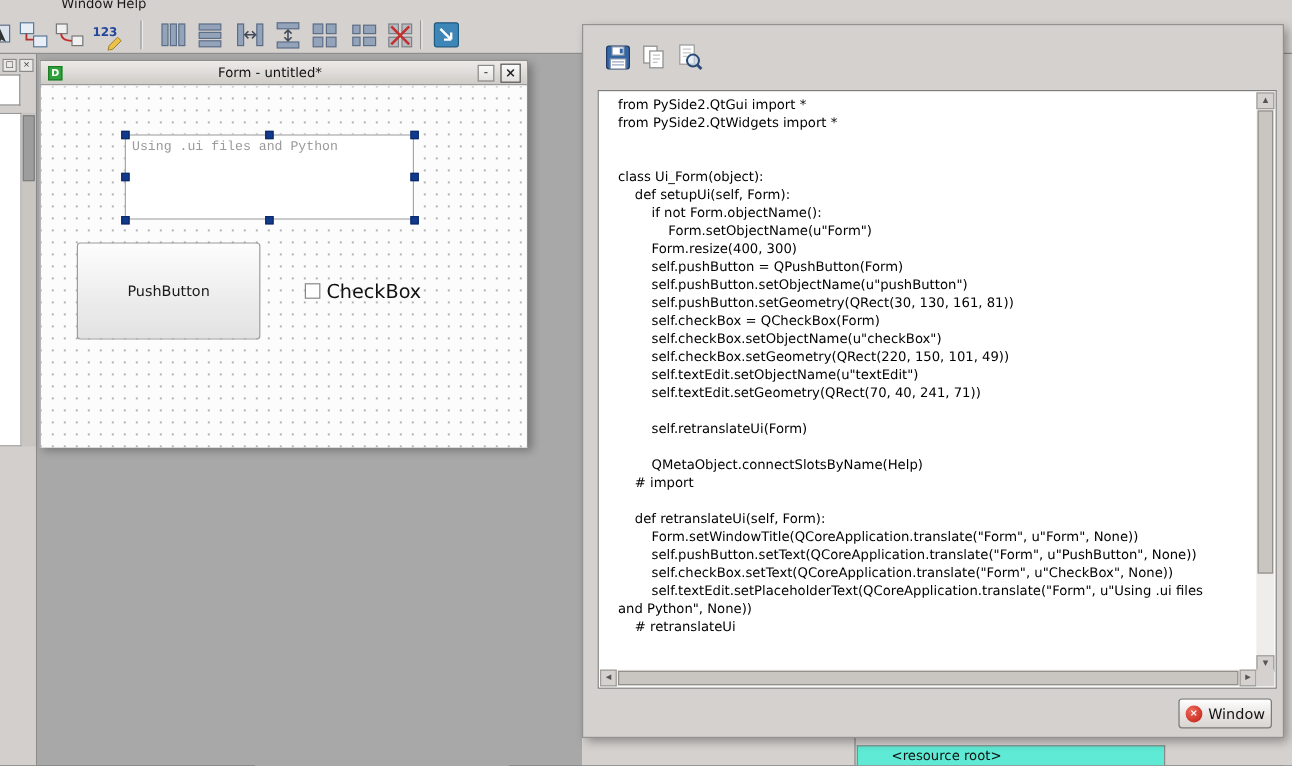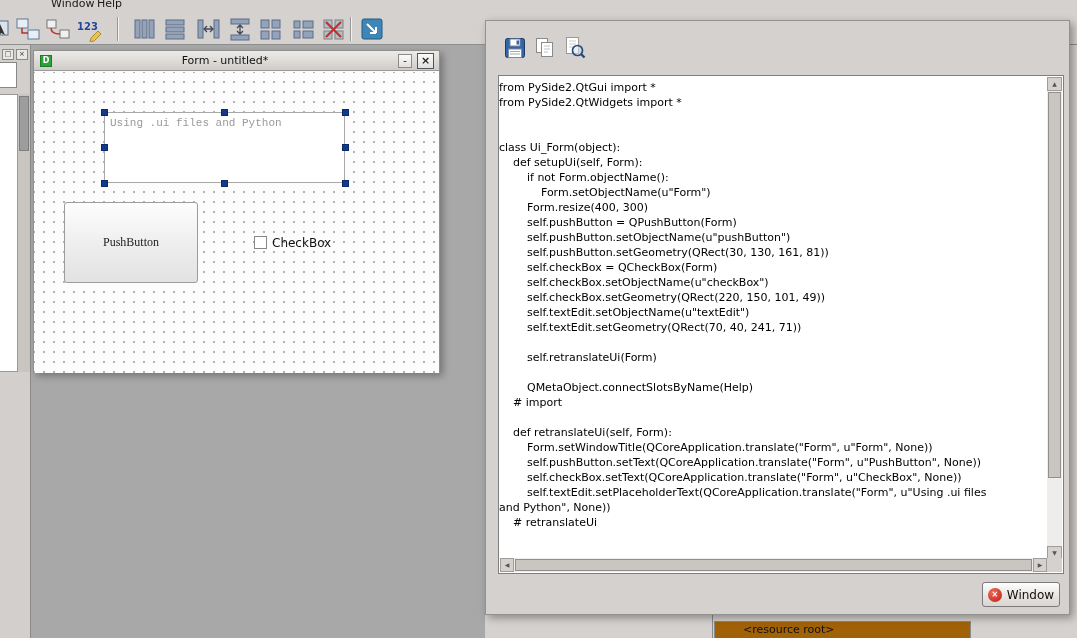--- a/index.html
+++ b/index.html
@@ -27,50 +27,50 @@
   .form-window { position:absolute; left:33px; top:50px; width:407px; height:323px; background:#fbfbfb; border:1px solid #8f8f8f; box-shadow:3px 3px 7px rgba(0,0,0,.3); }
   .fw-titlebar { position:absolute; left:0; top:0; width:100%; height:20px; background:linear-gradient(#edebe8,#cfccc8); border-bottom:1px solid #9a9a9a; display:flex; align-items:center; }
   .fw-icon { width:12px; height:12px; margin-left:6px; background:#2fa03a; border:1px solid #1d7a26; color:#fff; font-size:8px; font-weight:bold; line-height:10px; text-align:center; flex:0 0 auto; }
   .fw-title { flex:1; text-align:center; font-size:11px; color:#111; }
   .fw-btn { width:14px; height:14px; border:1px solid #8a8a8a; background:linear-gradient(#fafafa,#e2e0dd); font-size:10px; line-height:12px; text-align:center; margin-right:5px; color:#222; flex:0 0 auto; }
   .fw-btn.close { width:17px; height:16px; font-weight:bold; font-size:11px; line-height:14px; border-color:#555; }
   .fw-body { position:absolute; left:0; top:21px; width:405px; height:301px; background-color:#fcfcfc;
              background-image:radial-gradient(circle,#b3b3b3 0.8px,transparent 1.1px); background-size:10px 10px; background-position:5px 5px; }
   .te { position:absolute; left:70px; top:40px; width:241px; height:71px; background:#fff; border:1px solid #a8a8a8; font-size:11px; color:#9a9a9a; padding:4px 5px;font-family:Liberation Mono, monospace; }
   .handle { position:absolute; width:7px; height:7px; background:#123a8c; border:1px solid #0a2a6a; }
-  .pb { position:absolute; left:30px; top:130px; width:134px; height:81px; border:1px solid #9c9c9c; border-radius:3px;
-        background:linear-gradient(#fdfdfd,#ececec 60%,#e2e2e2); display:flex; align-items:center; justify-content:center; font-size:12px; color:#1a1a1a;font-family:Liberation Serif, serif; }
+  .pb { position:absolute; left:30px; top:130px; width:153px; height:81px; border:1px solid #9c9c9c; border-radius:3px;
+        background:linear-gradient(#fdfdfd,#ececec 60%,#e2e2e2); display:flex; align-items:center; justify-content:center; font-size:12px; color:#1a1a1a; }
   .cbw { position:absolute; left:220px; top:150px; width:101px; height:41px; display:flex; align-items:center; }
   .cb-box { width:13px; height:13px; background:#fff; border:1px solid #878787; margin-right:5px; flex:0 0 auto; }
-  .cb-label { font-size:12px; }
+  .cb-label { font-size:16px; }
 
   
   .code-dialog { position:absolute; left:485px; top:20px; width:585px; height:595px; background:#d5d1ce; border:1px solid #929292; box-shadow:3px 3px 8px rgba(0,0,0,.35); }
   .cd-tbtn { position:absolute; top:14px; width:26px; height:26px; display:flex; align-items:center; justify-content:center; }
   .code-area { position:absolute; left:12px; top:54px; width:566px; height:499px; background:#fff; border:1px solid #7f7f7f; overflow:hidden; }
-  .code-lines { position:absolute; left:0; top:0; right:16px; padding:5px 0; }
+  .code-lines { position:absolute; left:0; top:0; right:16px; padding:5px 16px; }
   .code-line { height:15px; white-space:pre; font-size:11px; color:#000; }
   .vscroll { position:absolute; top:1px; right:1px; width:15px; height:483px; background:#efedeb; }
   .hscroll { position:absolute; left:1px; bottom:1px; height:14px; right:16px; background:#efedeb; }
   .sbtn { position:absolute; background:#d5d1ce; border:1px solid #a09c98; color:#555; font-size:6px; line-height:12px; text-align:center; }
   .sbtn.up { top:0; left:0; width:15px; height:14px; }
   .sbtn.down { bottom:0; left:0; width:15px; height:14px; }
   .sbtn.lft { left:0; top:0; width:14px; height:14px; }
   .sbtn.rgt { right:0; top:0; width:14px; height:14px; }
   .vthumb { position:absolute; left:1px; top:15px; width:13px; height:386px; background:#c9c5c1; border:1px solid #938f8b; }
   .hthumb { position:absolute; top:1px; left:15px; right:15px; height:12px; background:#c9c5c1; border:1px solid #938f8b; }
   .scroll-corner { position:absolute; right:1px; bottom:1px; width:15px; height:14px; background:#d5d1ce; }
   .cd-close { position:absolute; right:9px; top:561px; width:78px; height:25px; border:1px solid #7b7b7b; border-radius:3px;
               background:linear-gradient(#fefefe,#e8e5e2 55%,#d9d5d1); display:flex; align-items:center; justify-content:center; font-size:12px; color:#111; }
   .red-x { width:14px; height:14px; border-radius:50%; background:radial-gradient(circle at 35% 30%,#ee6a58,#bf1d14); color:#fff; font-size:8px; font-weight:bold; line-height:14px; text-align:center; margin-right:5px; flex:0 0 auto; }
 
   
   .bottom-strip { position:absolute; left:485px; top:615px; width:592px; height:23px; background:#d5d1ce; }
   .strip-divider { position:absolute; left:712px; top:615px; width:1px; height:23px; background:#8a8a8a; }
-  .resource-box { position:absolute; left:714px; top:621px; width:257px; height:17px; background:#a16207; border:1px solid #8a8a8a; border-bottom:none; font-size:11px; padding-left:28px; line-height:16px; color:#111; }
+  .resource-box { position:absolute; left:714px; top:621px; width:257px; height:17px; background:#5eead4; border:1px solid #8a8a8a; border-bottom:none; font-size:11px; padding-left:28px; line-height:16px; color:#111; }
   .right-strip { position:absolute; left:1070px; top:45px; width:7px; height:593px; background:#d5d1ce; }
 </style>
 </head>
 <body>
 
 <div id="screen">
 
   <div class="bottom-strip"></div>
   <div class="strip-divider"></div>
   <div class="resource-box">&lt;resource root&gt;</div>

